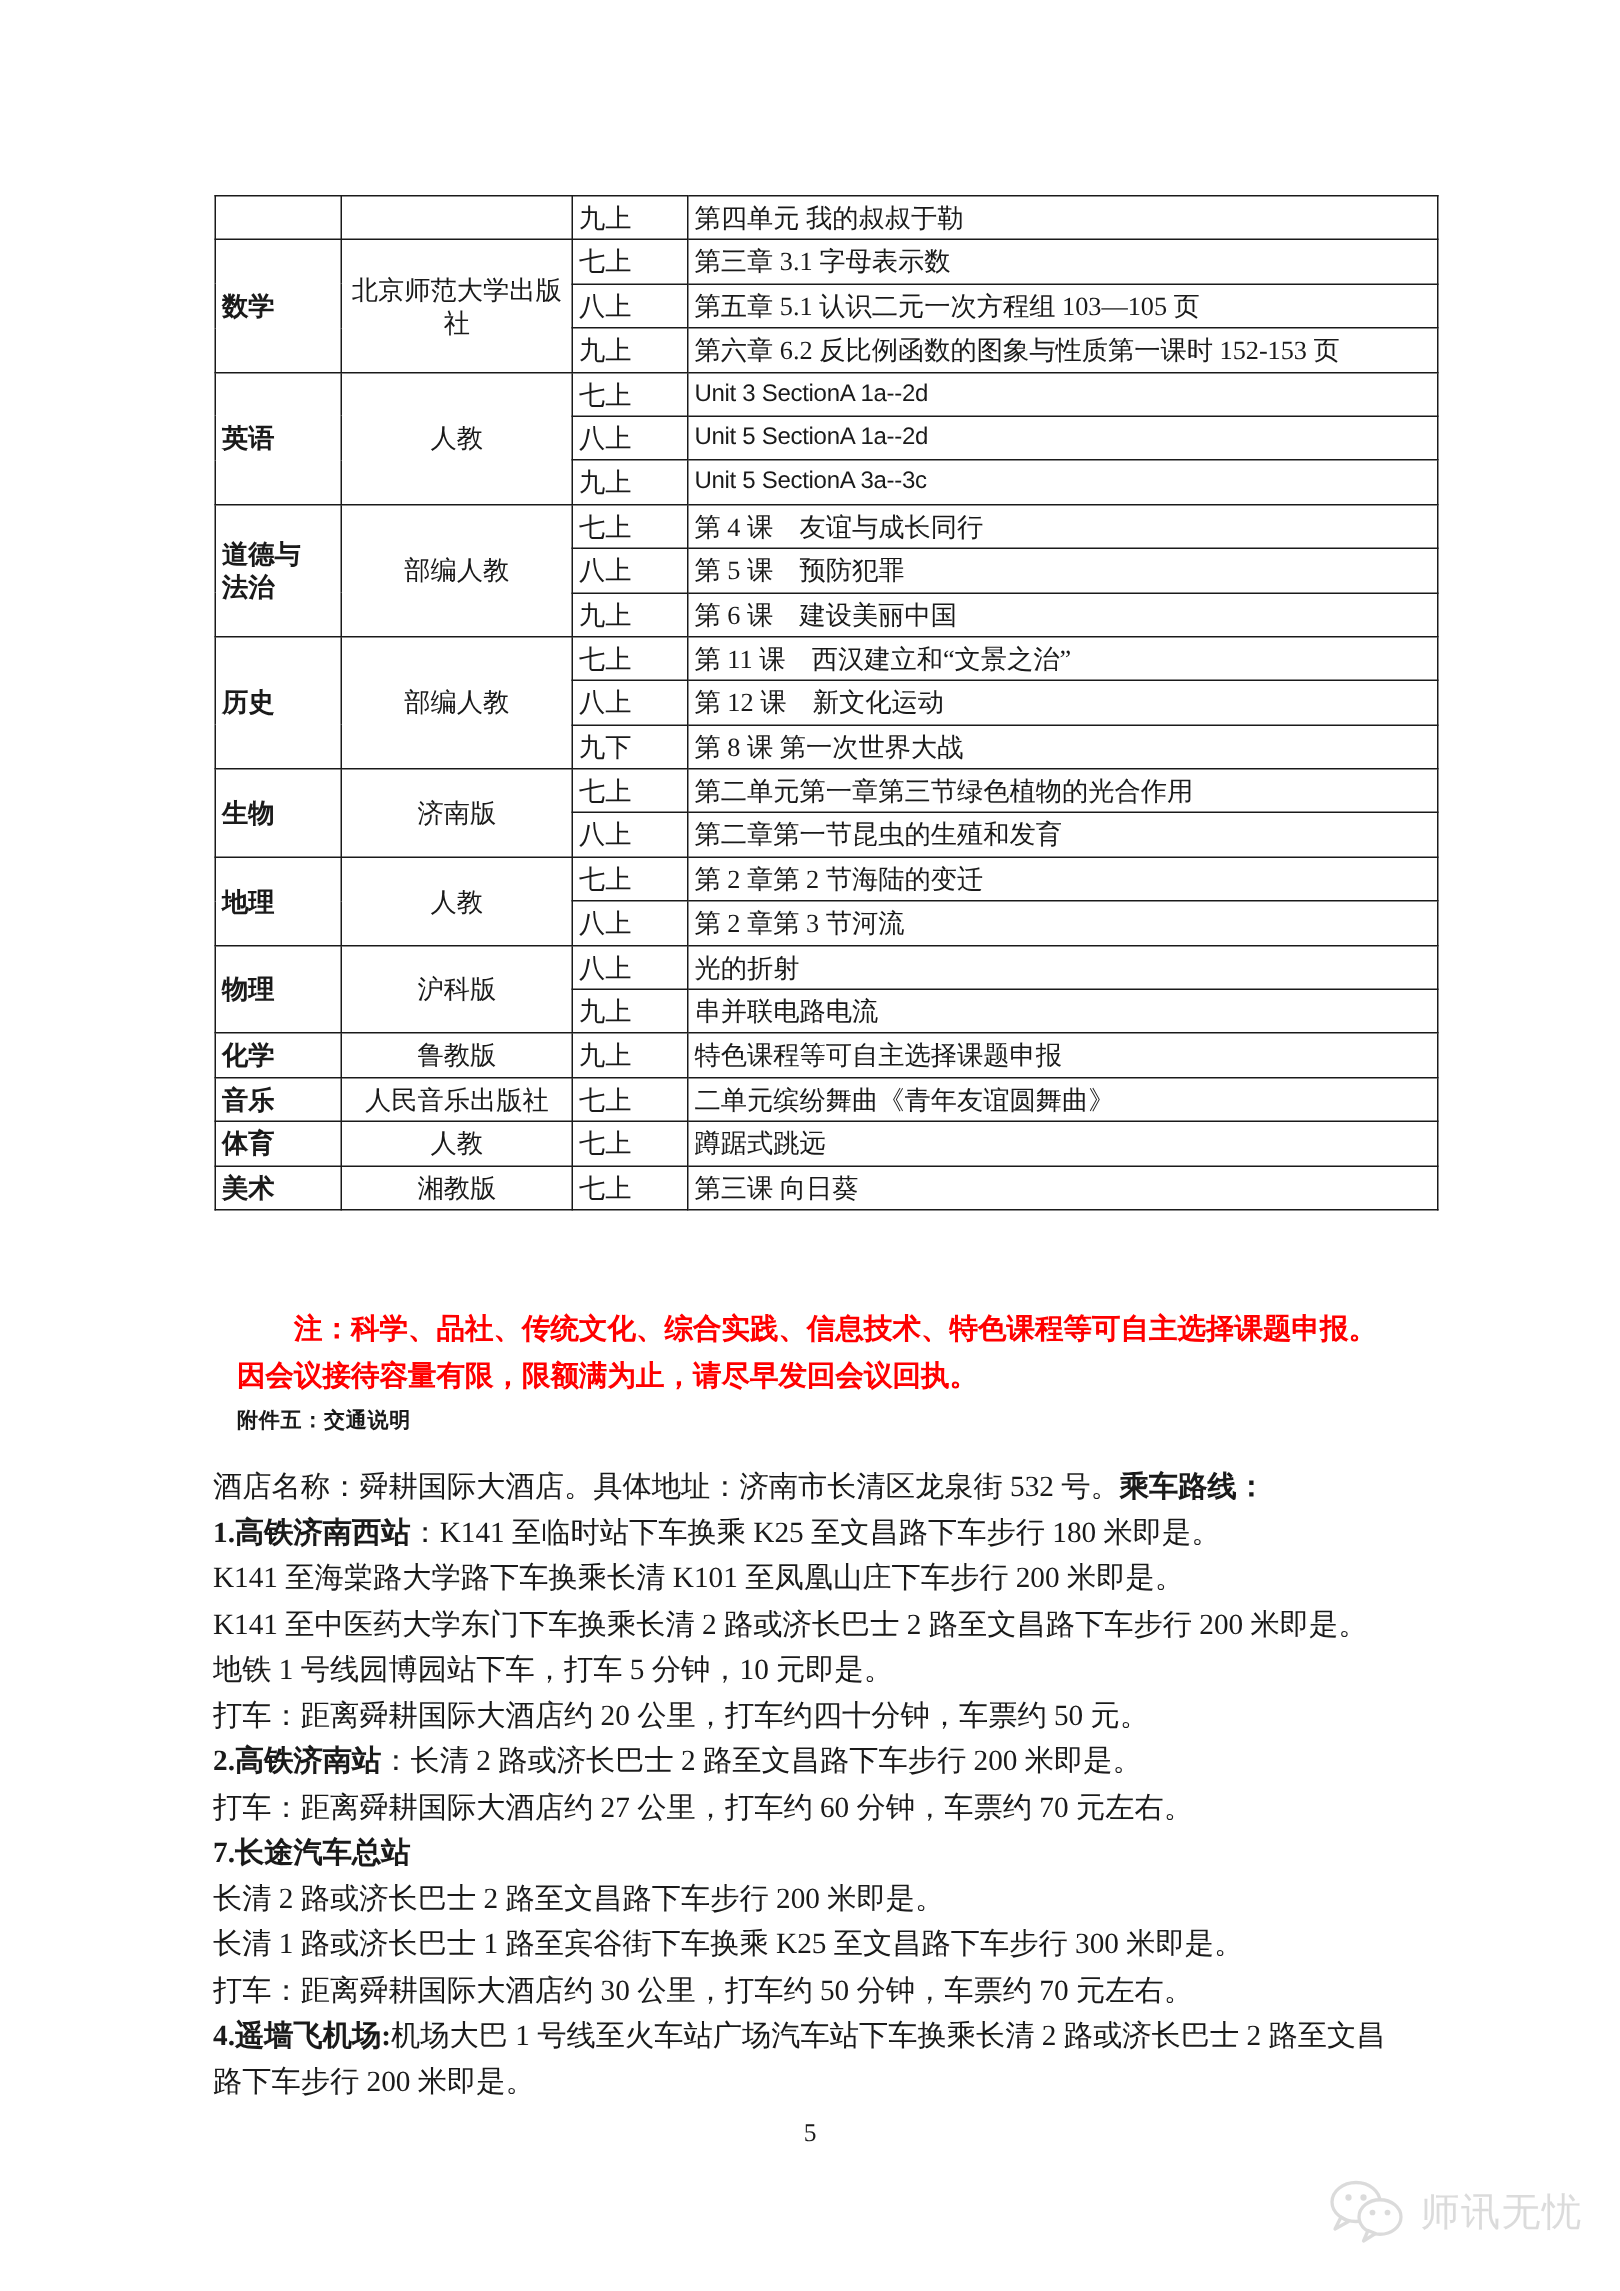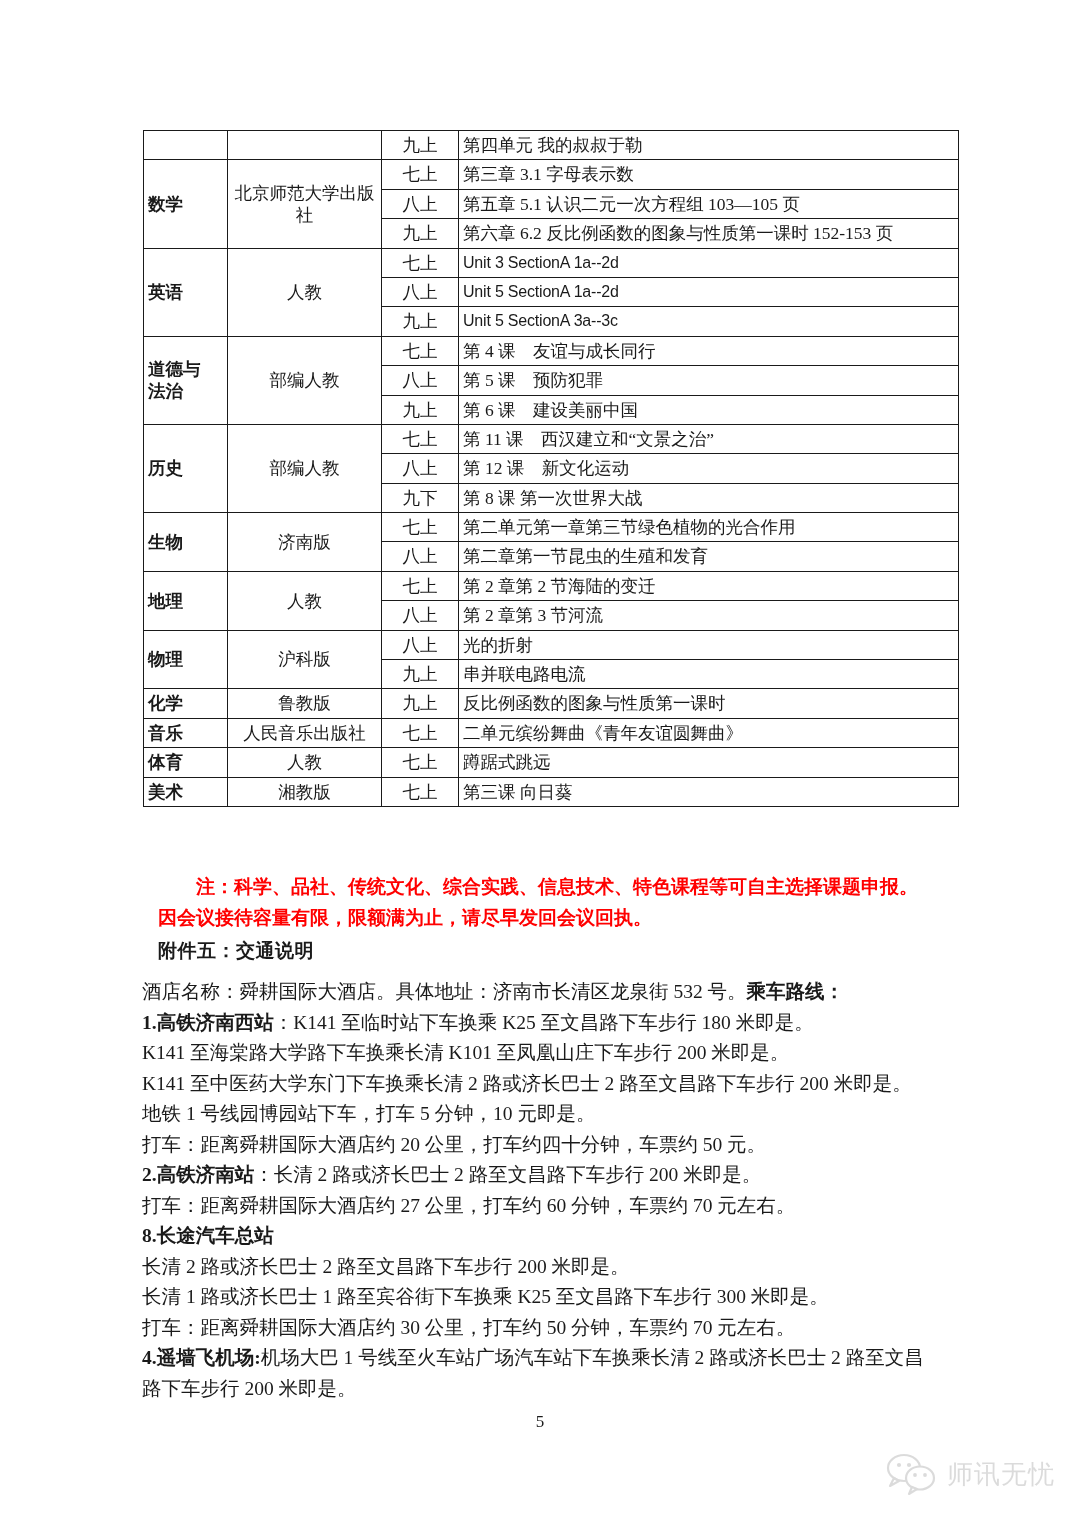--- a/index.html
+++ b/index.html
@@ -39,21 +39,21 @@
     border: 1.6px solid #1a1a1a;
     font-size: 17.5px;
     line-height: 1.28;
     padding: 3px 4px;
     vertical-align: middle;
     height: 28px;
     box-sizing: border-box;
   }
   td.c-subject  { width: 84px;  text-align: left; font-weight: bold; }
   td.c-press    { width: 154px; text-align: center; }
-  td.c-grade    { width: 77px;  text-align: center; }
+  td.c-grade    { width: 77px;  text-align: left; }
   td.c-content  { width: 500px; text-align: left; padding-left: 7px; }
 
   td.c-content.mono {
     font-family: Liberation Sans, sans-serif;
     font-size: 16px;
     letter-spacing: -0.2px;
   }
 
   
   .note {
@@ -67,21 +67,21 @@
     line-height: 1.62;
     font-family: "Liberation Sans", "DejaVu Sans", sans-serif;
   }
   .note .ind { display: inline-block; width: 38px; }
 
   
   .sec-heading {
     position: absolute;
     left: 158px;
     top: 938px;
-    font-size: 19px;
+    font-size: 14px;
     font-weight: bold;
     font-family: "Liberation Sans", "DejaVu Sans", sans-serif;
     letter-spacing: 0.5px;
   }
 
   
   .body-text {
     position: absolute;
     left: 142px;
     top: 977px;
@@ -222,21 +222,21 @@
             <td class="c-content">光的折射</td>
           </tr>
           <tr>
             <td class="c-grade">九上</td>
             <td class="c-content">串并联电路电流</td>
           </tr>
           <tr>
             <td class="c-subject">化学</td>
             <td class="c-press">鲁教版</td>
             <td class="c-grade">九上</td>
-            <td class="c-content">反比例函数的图象与性质第一课时</td>
+            <td class="c-content">特色课程等可自主选择课题申报</td>
           </tr>
           <tr>
             <td class="c-subject">音乐</td>
             <td class="c-press">人民音乐出版社</td>
             <td class="c-grade">七上</td>
             <td class="c-content">二单元缤纷舞曲《青年友谊圆舞曲》</td>
           </tr>
           <tr>
             <td class="c-subject">体育</td>
             <td class="c-press">人教</td>
@@ -262,21 +262,21 @@
 
   <div class="body-text">
       <p>酒店名称：舜耕国际大酒店。具体地址：济南市长清区龙泉街 532 号。<b>乘车路线：</b></p>
       <p><b>1.高铁济南西站</b>：K141 至临时站下车换乘 K25 至文昌路下车步行 180 米即是。</p>
       <p>K141 至海棠路大学路下车换乘长清 K101 至凤凰山庄下车步行 200 米即是。</p>
       <p>K141 至中医药大学东门下车换乘长清 2 路或济长巴士 2 路至文昌路下车步行 200 米即是。</p>
       <p>地铁 1 号线园博园站下车，打车 5 分钟，10 元即是。</p>
       <p>打车：距离舜耕国际大酒店约 20 公里，打车约四十分钟，车票约 50 元。</p>
       <p><b>2.高铁济南站</b>：长清 2 路或济长巴士 2 路至文昌路下车步行 200 米即是。</p>
       <p>打车：距离舜耕国际大酒店约 27 公里，打车约 60 分钟，车票约 70 元左右。</p>
-      <p><b>8.长途汽车总站</b></p>
+      <p><b>7.长途汽车总站</b></p>
       <p>长清 2 路或济长巴士 2 路至文昌路下车步行 200 米即是。</p>
       <p>长清 1 路或济长巴士 1 路至宾谷街下车换乘 K25 至文昌路下车步行 300 米即是。</p>
       <p>打车：距离舜耕国际大酒店约 30 公里，打车约 50 分钟，车票约 70 元左右。</p>
       <p class="wrapline"><b>4.遥墙飞机场:</b>机场大巴 1 号线至火车站广场汽车站下车换乘长清 2 路或济长巴士 2 路至文昌路下车步行 200 米即是。</p>
     </div>
 
   <div class="page-num">5</div>
 
   <div class="watermark">
     <span>

